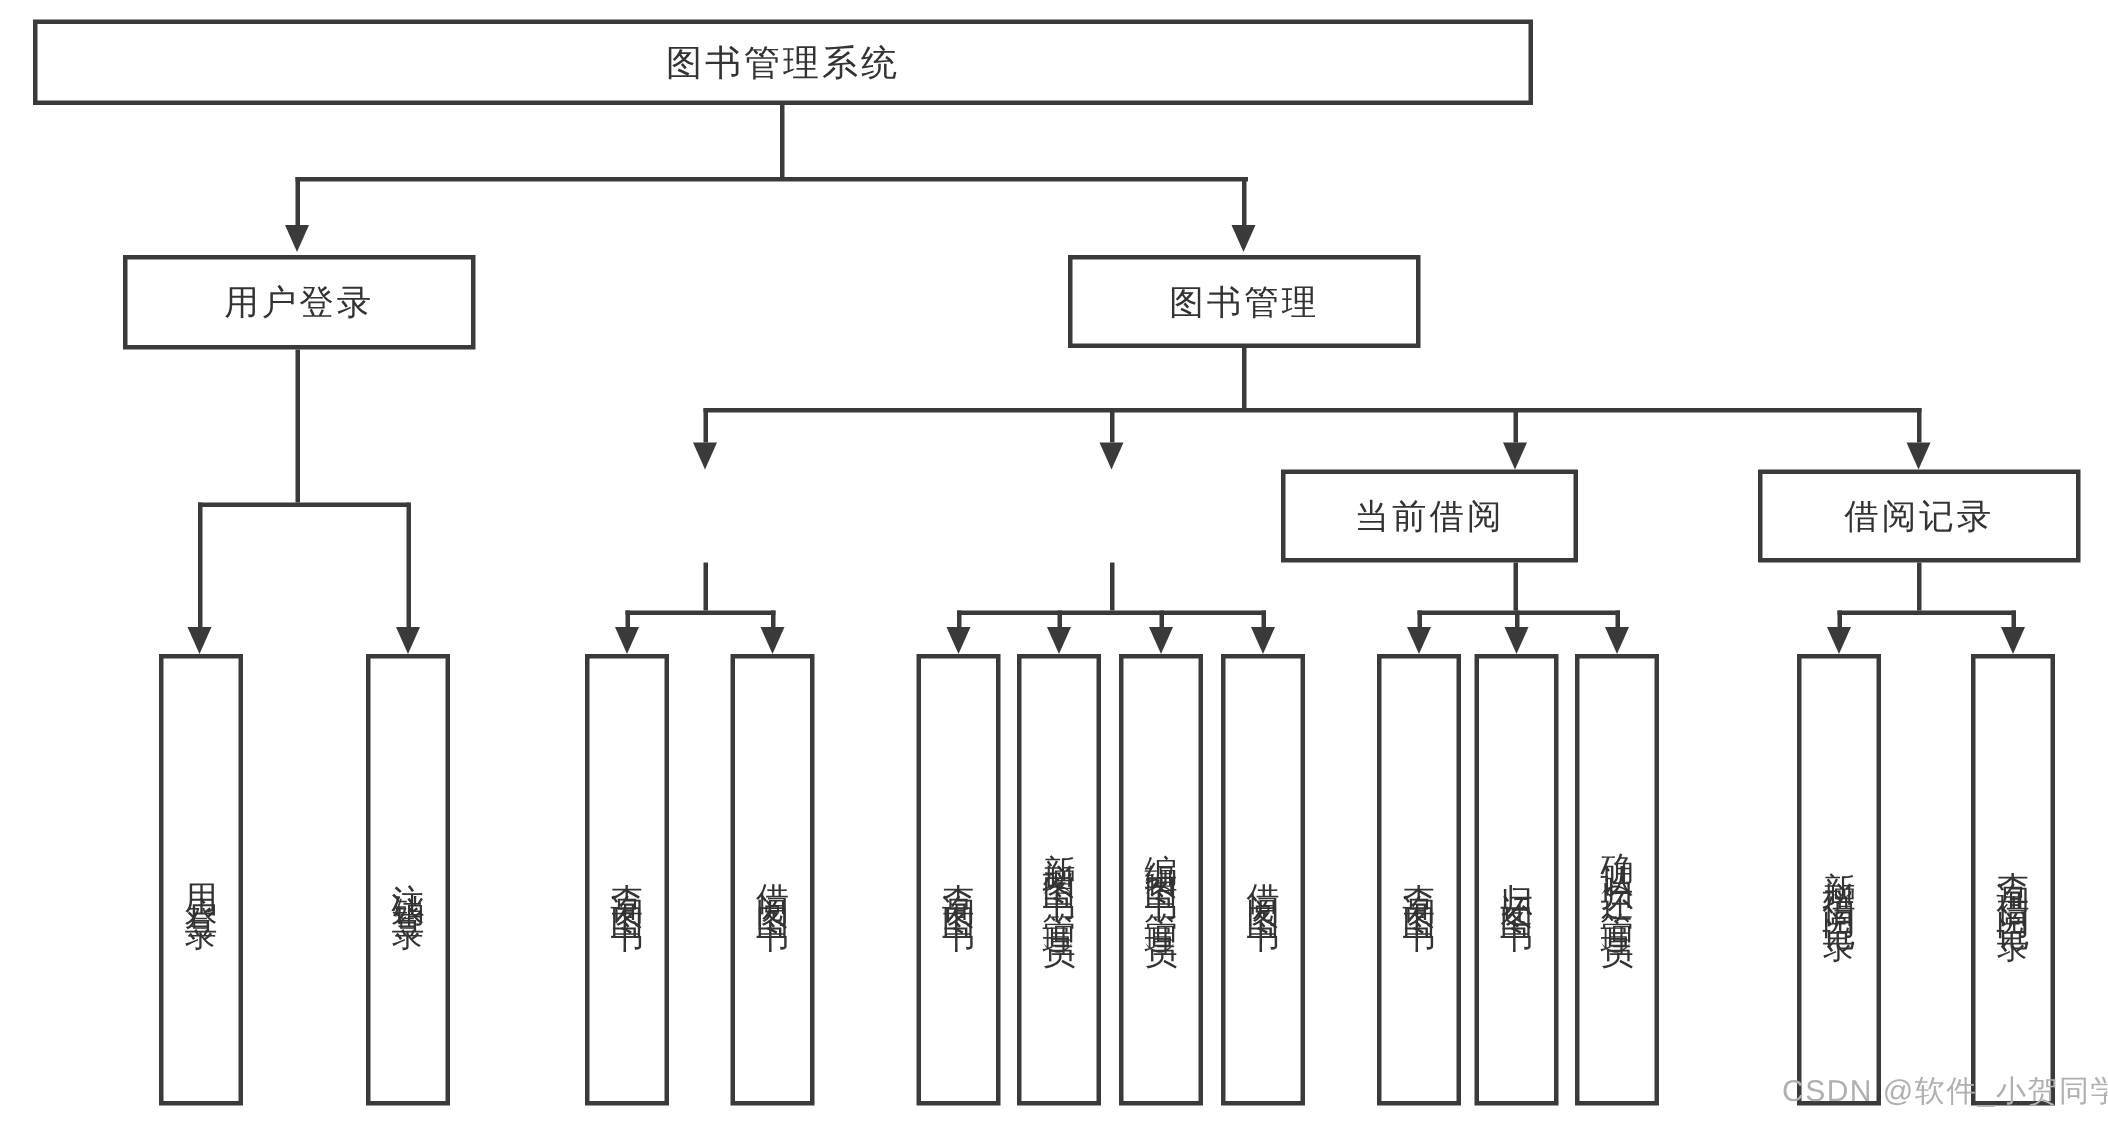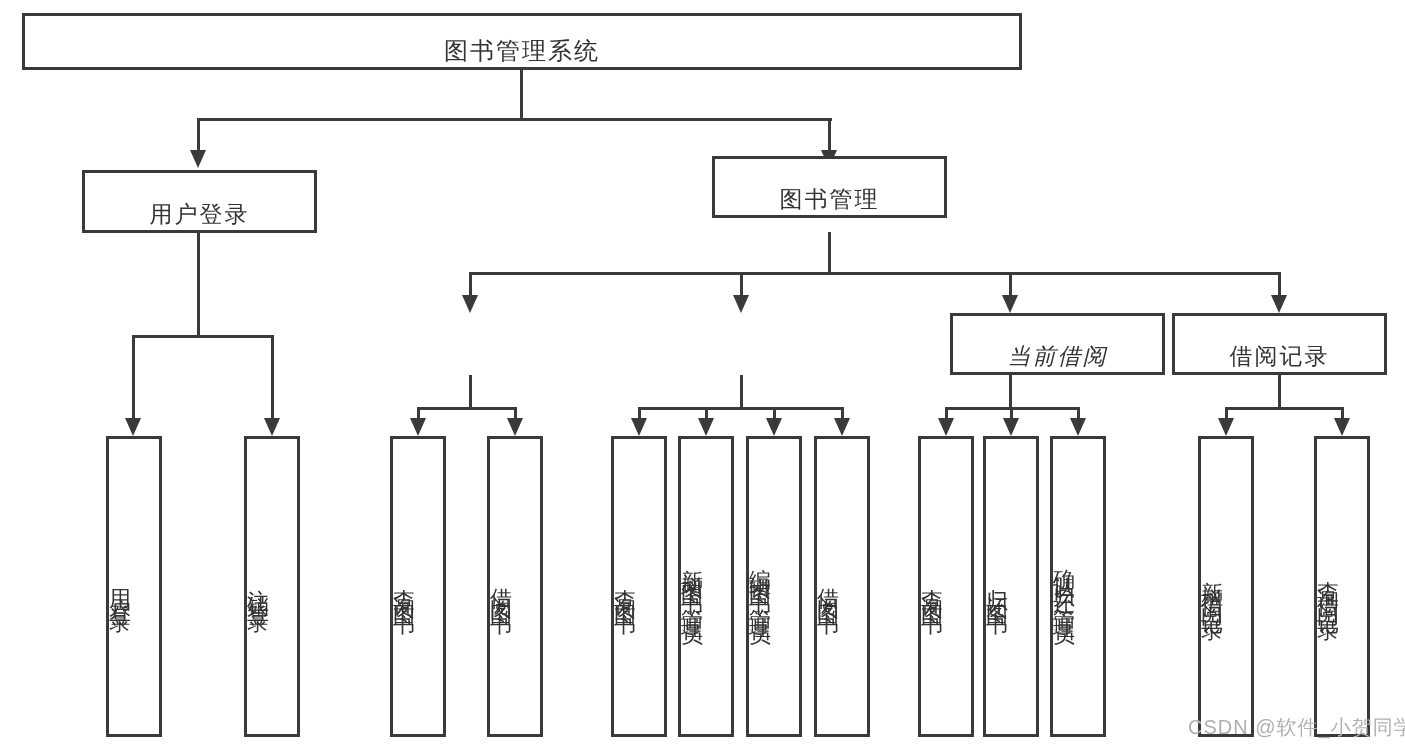--- a/index.html
+++ b/index.html
@@ -2,21 +2,21 @@
 <html><head>
 <meta charset="utf-8">
 <style>
   html,body{margin:0;padding:0;background:#ffffff;}
   #canvas{
     position:relative;width:1405px;height:747px;background:#ffffff;
     font-family:"Liberation Sans","DejaVu Sans",sans-serif;overflow:hidden;
   }
   .node{
     position:absolute;box-sizing:border-box;border:3px solid #3a3a3a;background:#ffffff;
-    display:flex;align-items:flex-end;justify-content:center;
+    display:flex;align-items:center;justify-content:center;
     color:#333333;font-size:23px;letter-spacing:2px;
   }
   .node.root{font-size:24px;}
   .node.leaf{
     writing-mode:vertical-rl;text-orientation:mixed;
     font-size:22px;letter-spacing:8px;line-height:1.0;
     border-width:3px;
   }
   .vline{position:absolute;width:3px;background:#3a3a3a;}
   .hline{position:absolute;height:3px;background:#3a3a3a;}
@@ -48,21 +48,21 @@
       <div class="head"></div>
   </div>
   <div class="arrow" style="left:821px;top:118px;height:50px;">
     <div class="stem" style="height:32px;"></div>
       <div class="head"></div>
   </div>
 
   <div class="node" style="left:82px;top:170px;width:235px;height:63px;">
     <span>用户登录</span>
   </div>
-  <div class="node" style="left:712px;top:156px;width:235px;height:62px;">
+  <div class="node" style="left:712px;top:170px;width:235px;height:62px;">
     <span>图书管理</span>
   </div>
 
   <div class="vline" style="left:197px;top:233px;height:102px;"></div>
   <div class="hline" style="left:132px;top:335px;width:141px;"></div>
   <div class="arrow" style="left:125px;top:335px;height:101px;">
     <div class="stem" style="height:83px;"></div>
       <div class="head"></div>
   </div>
   <div class="arrow" style="left:264px;top:335px;height:101px;">
@@ -82,21 +82,21 @@
   </div>
   <div class="arrow" style="left:1002px;top:272px;height:41px;">
     <div class="stem" style="height:23px;"></div>
       <div class="head"></div>
   </div>
   <div class="arrow" style="left:1271px;top:272px;height:41px;">
     <div class="stem" style="height:23px;"></div>
       <div class="head"></div>
   </div>
 
-  <div class="node" style="left:950px;top:313px;width:215px;height:62px;font-style:italic;">
+  <div class="node" style="left:854px;top:313px;width:198px;height:62px;">
     <span>当前借阅</span>
   </div>
   <div class="node" style="left:1172px;top:313px;width:215px;height:62px;">
     <span>借阅记录</span>
   </div>
 
   <div class="vline" style="left:469px;top:375px;height:32px;"></div>
   <div class="hline" style="left:417px;top:407px;width:100px;"></div>
   <div class="arrow" style="left:410px;top:407px;height:29px;">
     <div class="stem" style="height:11px;"></div>

